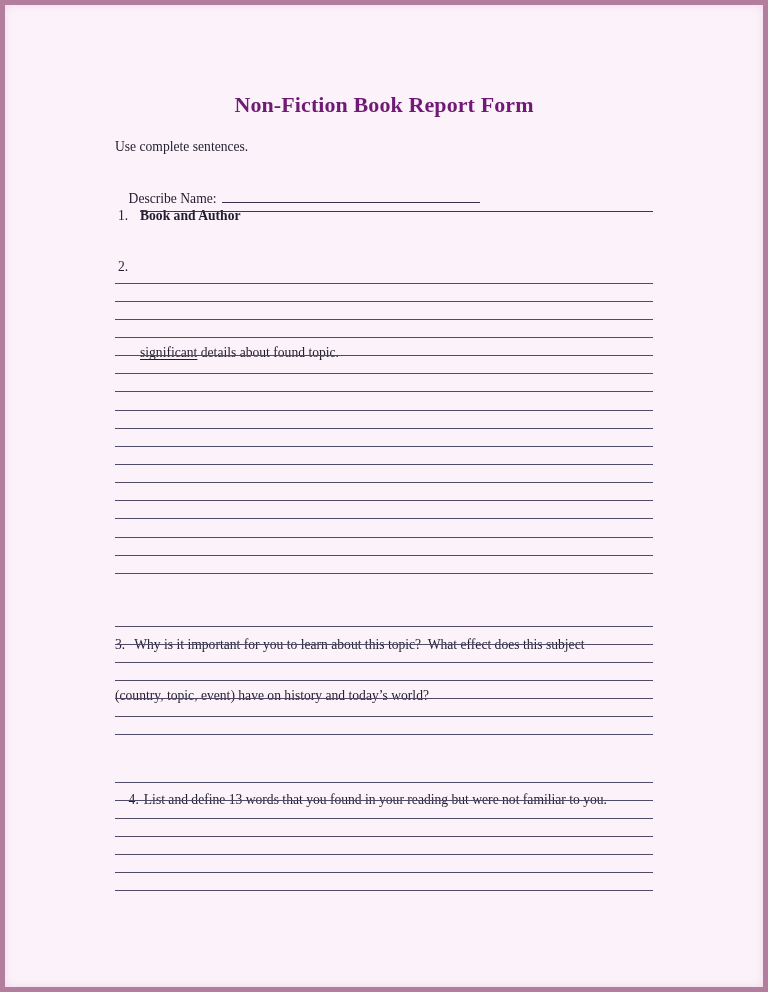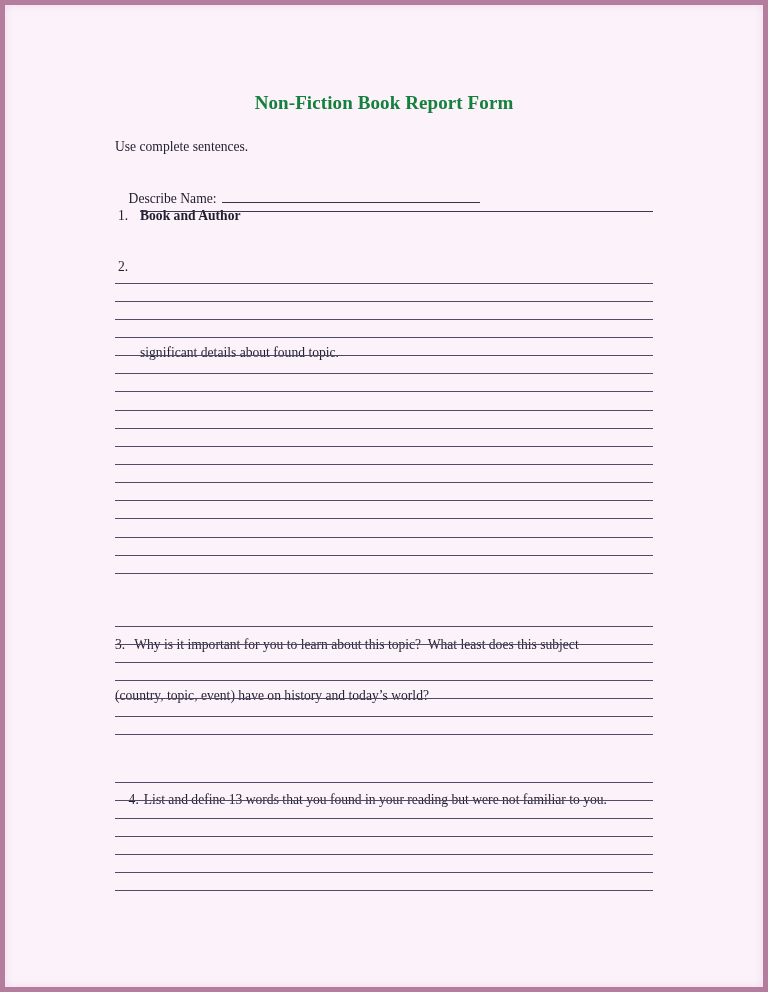--- a/index.html
+++ b/index.html
@@ -16,23 +16,23 @@
     border:5px solid #b37e9d;
     box-shadow: inset 0 0 10px #efd7e7;
     color:#201d2e;
     overflow:hidden;
   }
   .abs{position:absolute;}
   .title{
     top:87px;left:0;width:758px;
     text-align:center;
     font-weight:bold;
-    font-size:19px;
+    font-size:22px;
     letter-spacing:.1px;
-    color:#15803d;
+    color:#701a75;
   }
   .bodytext{
     font-size:13.6px;
     line-height:17.3px;
     white-space:pre-wrap;
     margin-top:24px;
   }
   .subtitle{top:109px;left:110px;}
   .student-row{top:143px;left:110px;width:545px;}
   .blank{
@@ -41,21 +41,21 @@
     margin-left:5px;
     border-bottom:1.6px solid #35324a;
     vertical-align:baseline;
   }
   .q{left:110px;width:545px;}
   .qnum{position:absolute;left:3px;top:0;}
   .qbody{margin-left:25px;}
   .qtext-inline{position:absolute;left:25px;top:0;white-space:pre-wrap;font-weight:bold;}
   .num-gap-wide{margin-right:9px;}
   .num-gap{margin-right:5px;}
-  .uword{text-underline-offset:2px;}
+  .uword{text-decoration:underline;text-underline-offset:2px;}
   .single-line{
     top:189px;left:135px;width:513px;height:17px;
     border-bottom:1.6px solid #3a3750;
   }
   .rules{left:110px;width:538px;}
   .rule{
     height:17.15px;
     border-bottom:1.5px solid #504b68;
   }
   .rules-q2{top:260.5px;}
@@ -102,21 +102,21 @@
       <div class="rule"></div>
       <div class="rule"></div>
       <div class="rule"></div>
       <div class="rule"></div>
       <div class="rule"></div>
       <div class="rule"></div>
       <div class="rule"></div>
     </div>
 
   <div class="abs bodytext q" style="top:572px">
-    <div><span class="num-gap-wide">3.</span><span>Why is it important for you to learn about this topic?  What least does this subject</span></div>
+    <div><span class="num-gap-wide">3.</span><span>Why is it important for you to learn about this topic?  What effect does this subject</span></div>
     <div>(country, topic, event) have on history and today’s world?</div>
   </div>
   <div class="abs rules rules-q3">
       <div class="rule"></div>
       <div class="rule"></div>
       <div class="rule"></div>
       <div class="rule"></div>
       <div class="rule"></div>
       <div class="rule"></div>
       <div class="rule"></div>

